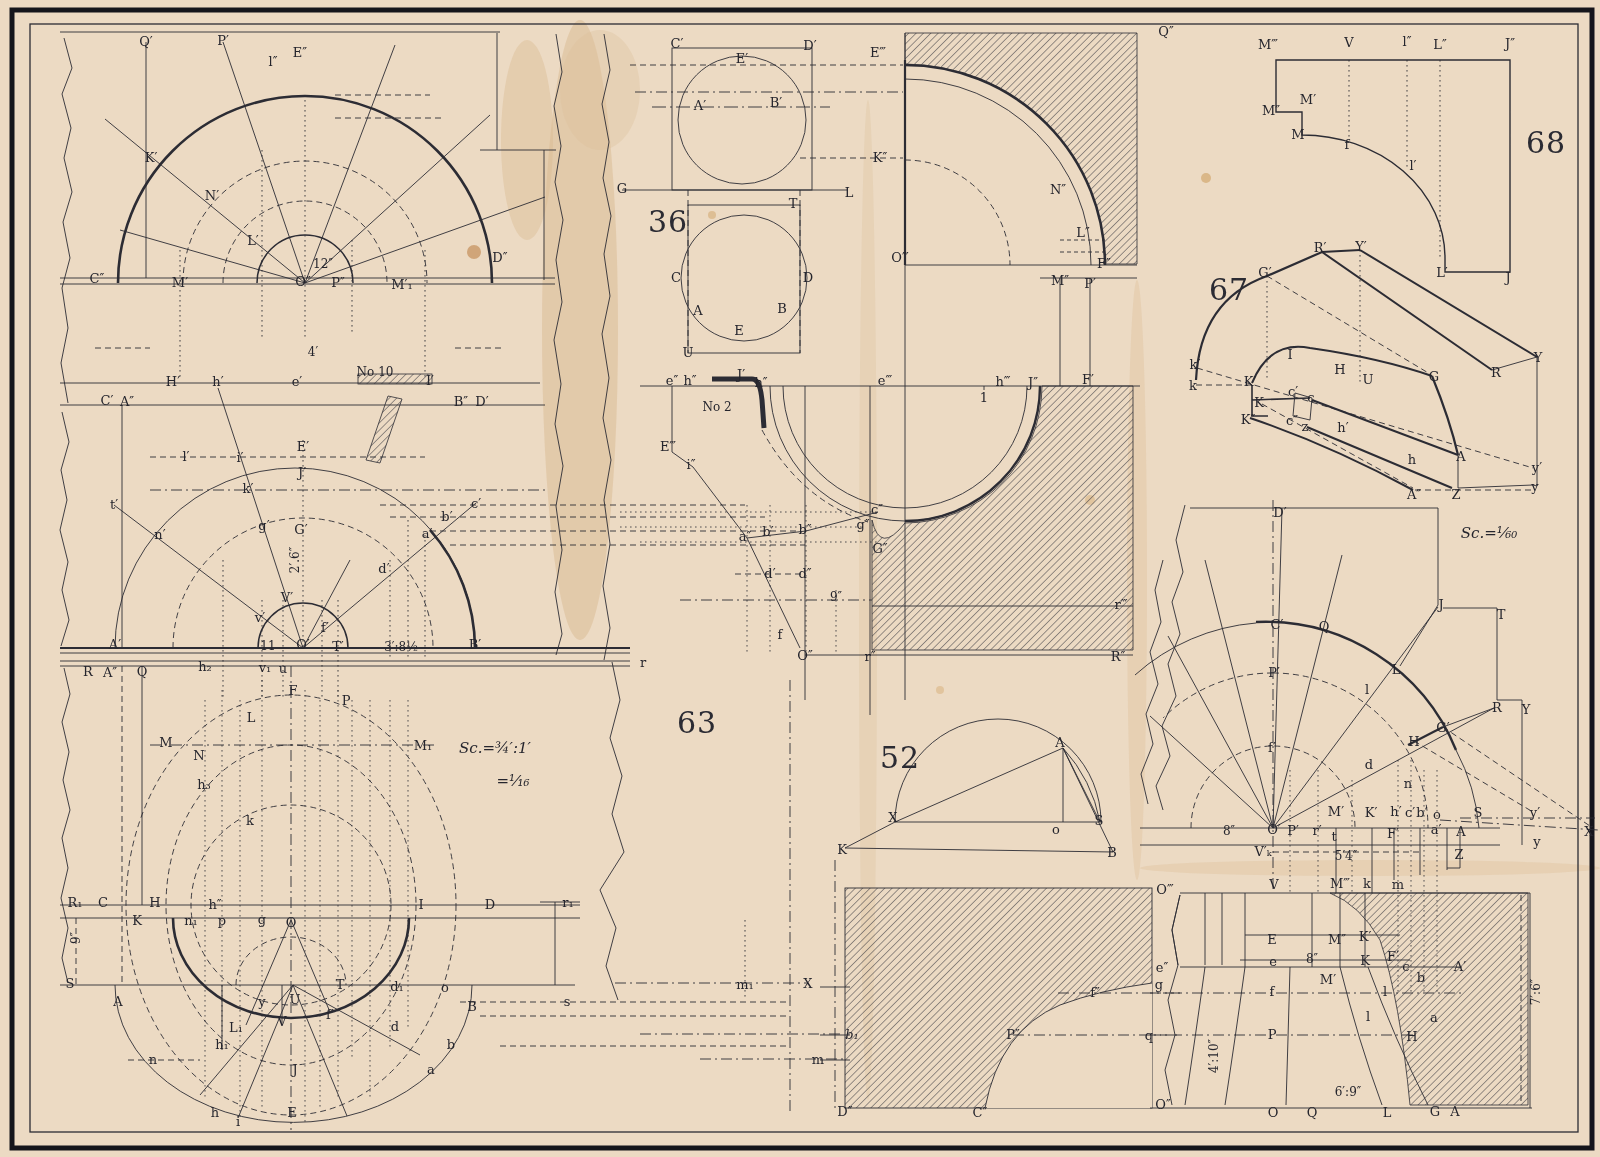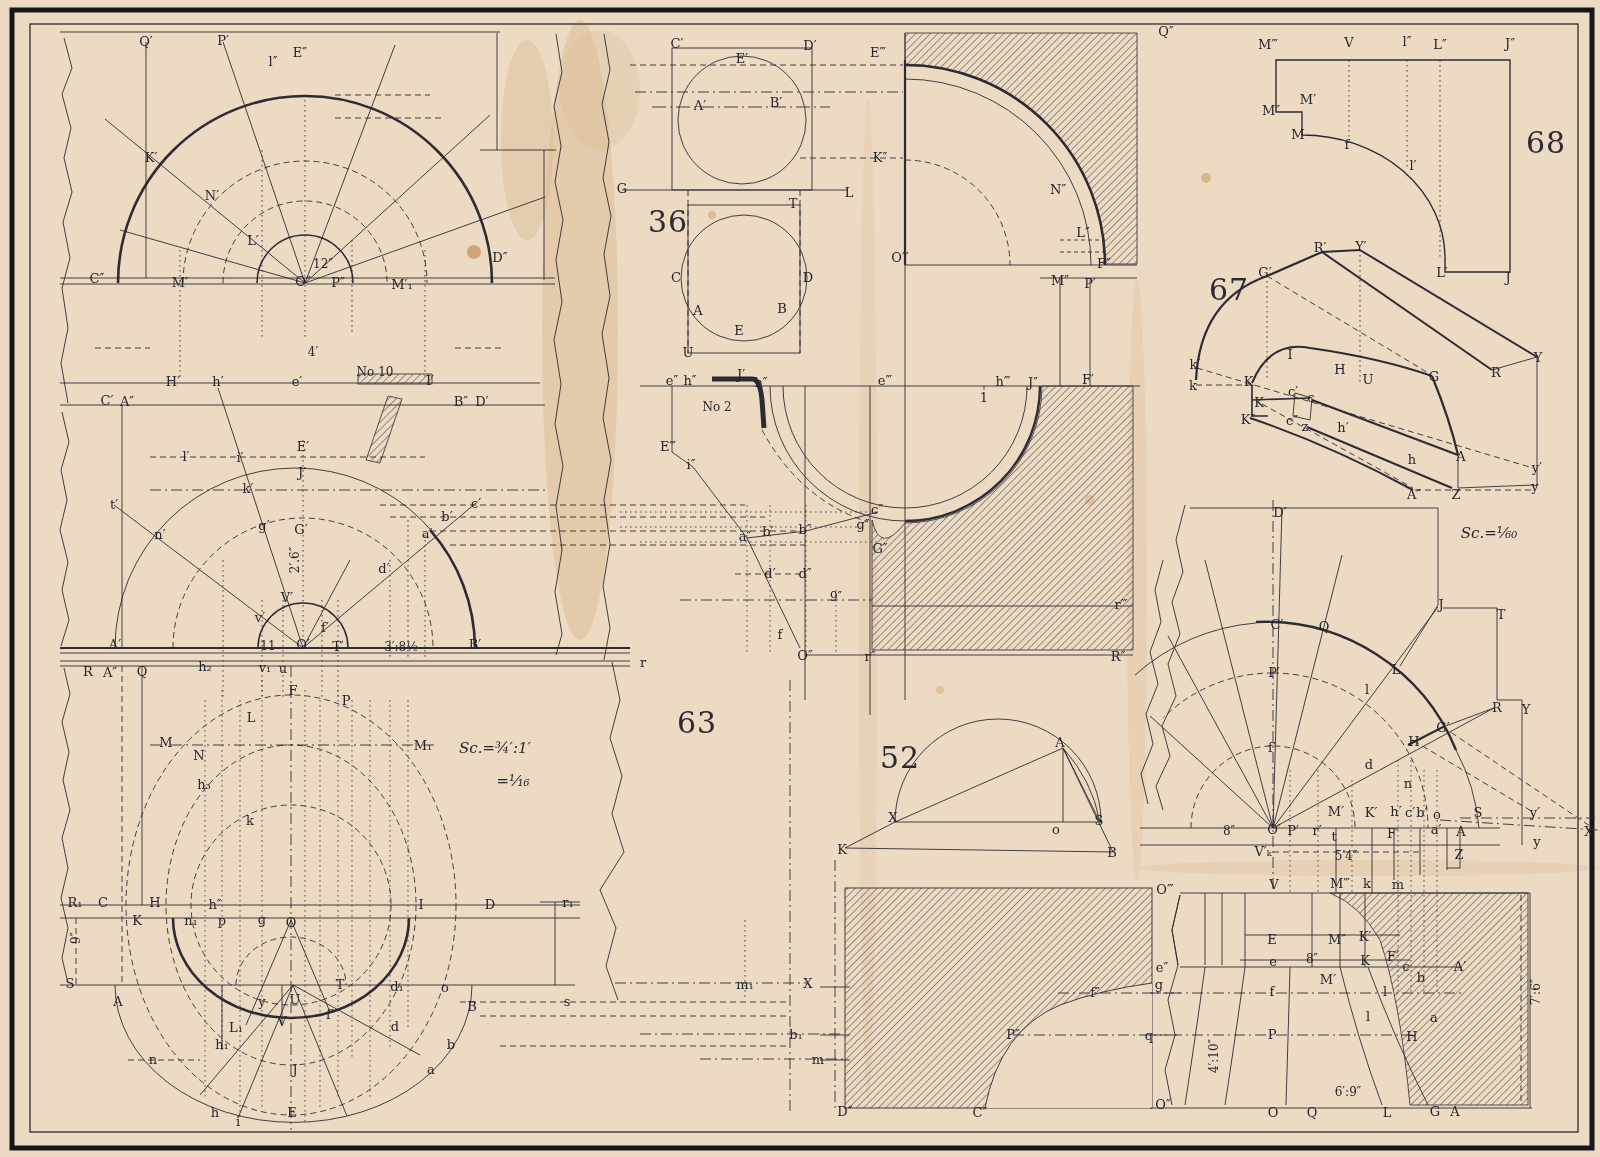--- a/index.html
+++ b/index.html
@@ -329,21 +329,21 @@
       <span class="l" style="left: 395px; top: 1026px;">d</span>
       <span class="l" style="left: 451px; top: 1044px;">b</span>
       <span class="l" style="left: 431px; top: 1069px;">a</span>
       <span class="l" style="left: 153px; top: 1059px;">n</span>
       <span class="l" style="left: 295px; top: 1069px;">J</span>
       <span class="l" style="left: 215px; top: 1112px;">h</span>
       <span class="l" style="left: 238px; top: 1121px;">i</span>
       <span class="l" style="left: 292px; top: 1112px;">E</span>
       <span class="l" style="left: 745px; top: 984px;">m₁</span>
       <span class="l" style="left: 808px; top: 983px;">X</span>
-      <span class="l" style="left: 796px; top: 1034px;">b₁</span>
+      <span class="l" style="left: 852px; top: 1034px; font-style: italic;">b₁</span>
       <span class="l" style="left: 818px; top: 1059px;">m</span>
       <span class="l" style="left: 677px; top: 43px;">C′</span>
       <span class="l" style="left: 810px; top: 45px;">D′</span>
       <span class="l" style="left: 742px; top: 58px;">E′</span>
       <span class="l" style="left: 700px; top: 105px;">A′</span>
       <span class="l" style="left: 776px; top: 102px;">B′</span>
       <span class="l" style="left: 622px; top: 188px;">G</span>
       <span class="l" style="left: 849px; top: 192px;">L</span>
       <span class="l" style="left: 793px; top: 203px;">T</span>
       <span class="l" style="left: 676px; top: 277px;">C</span>

